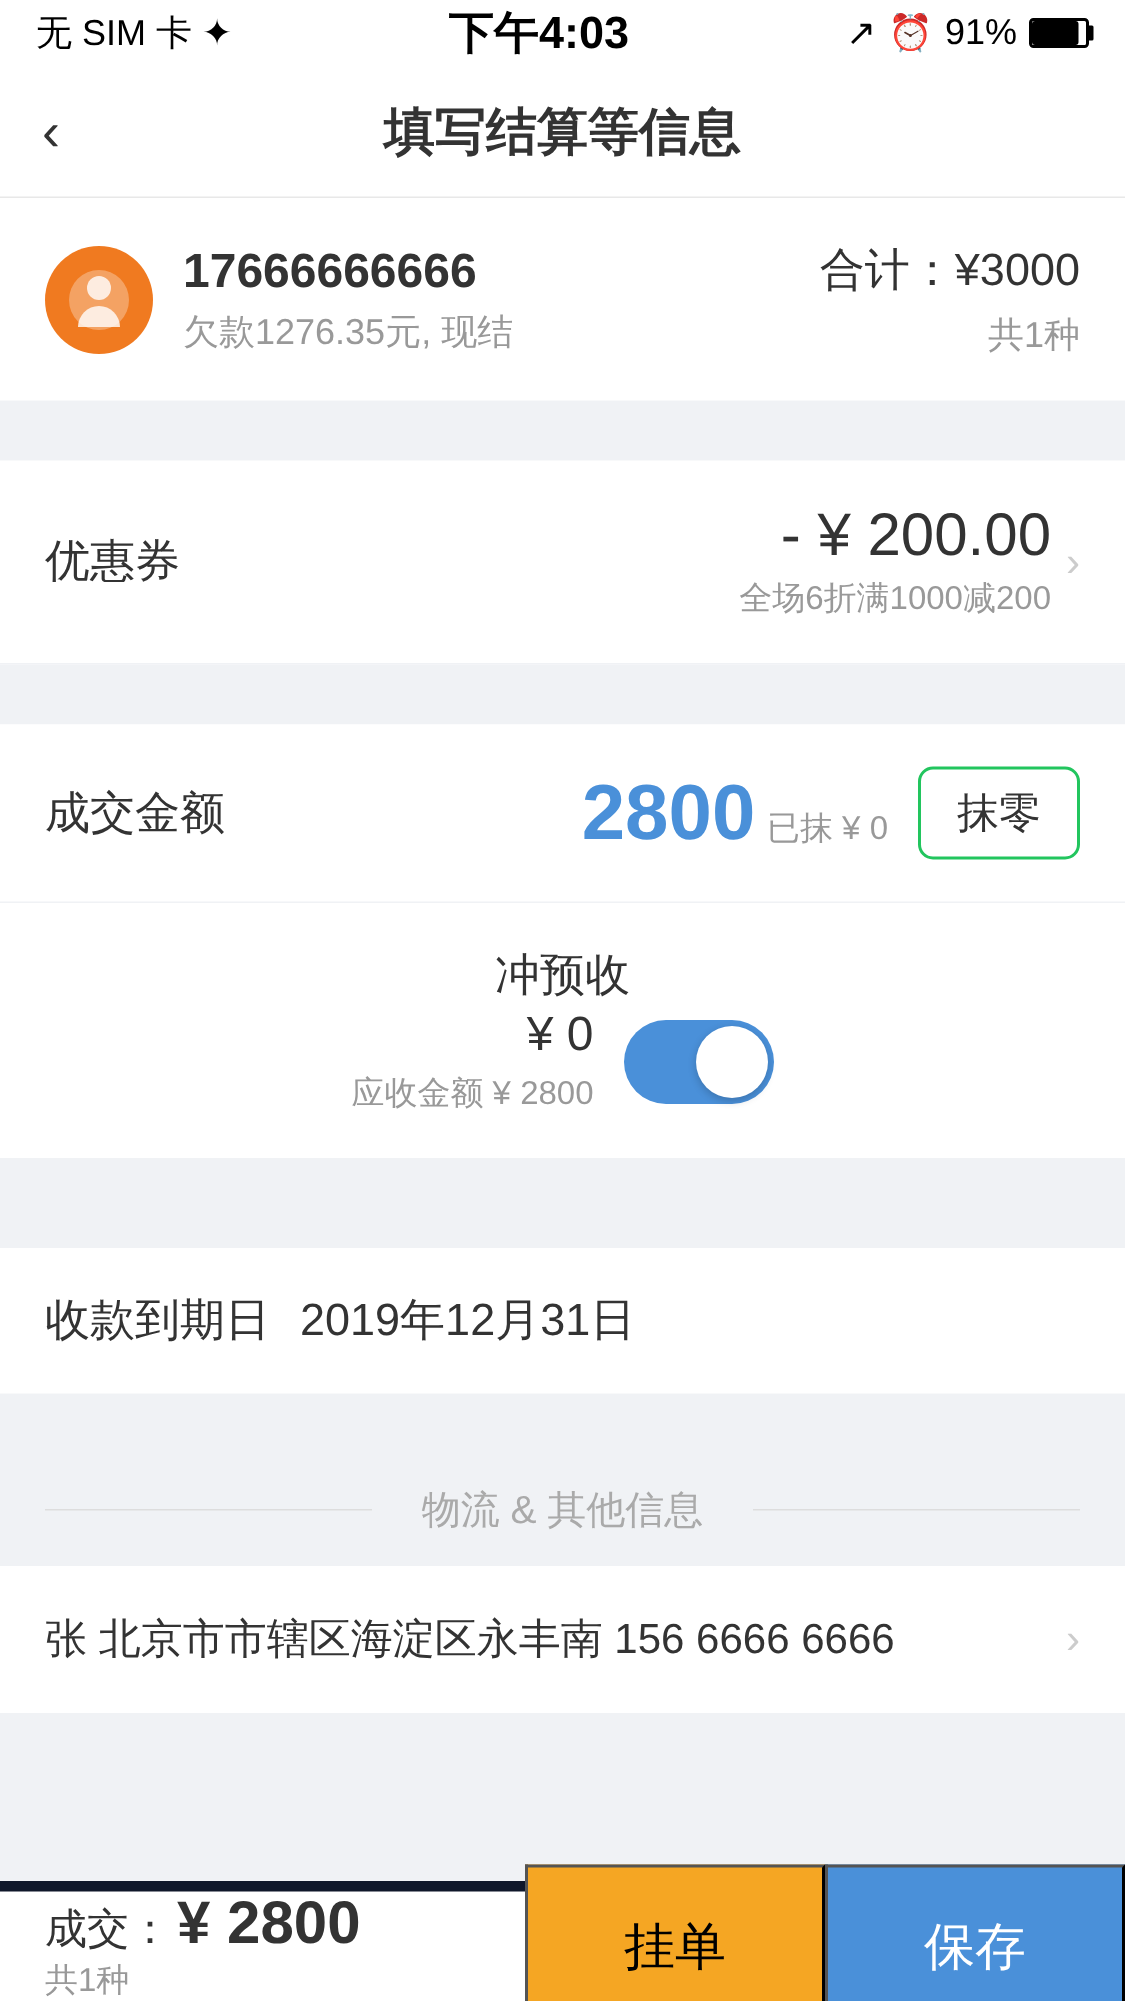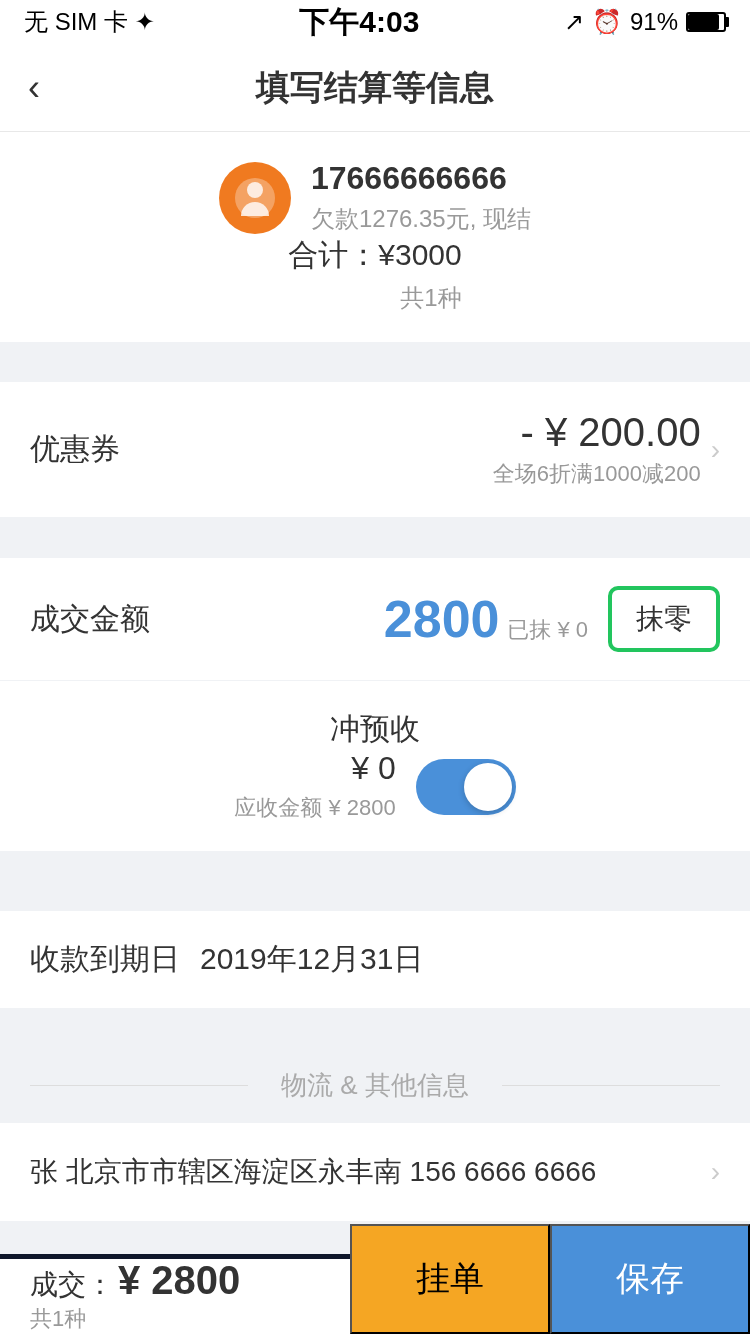--- a/index.html
+++ b/index.html
@@ -65,21 +65,20 @@
       margin-bottom: 20px;
     }
 
     
     .customer-row {
       background: #fff;
       padding: 28px 30px;
       display: flex;
       align-items: center;
       justify-content: space-between;
-      flex-direction: column;
     }
     .customer-left {
       display: flex;
       align-items: center;
       gap: 20px;
     }
     .avatar {
       width: 72px;
       height: 72px;
       border-radius: 50%;
@@ -146,21 +145,21 @@
     }
     .deal-right {
       display: flex;
       align-items: center;
       gap: 20px;
     }
     .deal-value-wrap { text-align: right; }
     .deal-number { font-size: 52px; color: #4a90d9; font-weight: 600; }
     .deal-sub { font-size: 22px; color: #999; margin-top: 4px; }
     .round-btn {
-      border: 4px solid #22c55e;
+      border: 2px solid #22c55e;
       border-radius: 10px;
       padding: 10px 24px;
       font-size: 28px;
       color: #333;
       cursor: pointer;
       background: #fff;
     }
 
     
     .rush-section {
@@ -248,22 +247,22 @@
 
     
     .bottom-bar {
       position: fixed;
       bottom: 0;
       left: 0;
       width: 750px;
       height: 80px;
       background: #fff;
       display: flex;
-      align-items: flex-end;
-      border-top: 5px solid #0f172a;
+      align-items: center;
+      border-top: 7px solid #0f172a;
     }
     .bottom-summary {
       flex: 1;
       padding: 0 30px;
     }
     .bottom-deal { font-size: 28px; color: #333; }
     .bottom-amount { font-size: 40px; font-weight: 600; color: #333; }
     .bottom-count { font-size: 22px; color: #999; }
     .btn-hold {
       width: 200px;

